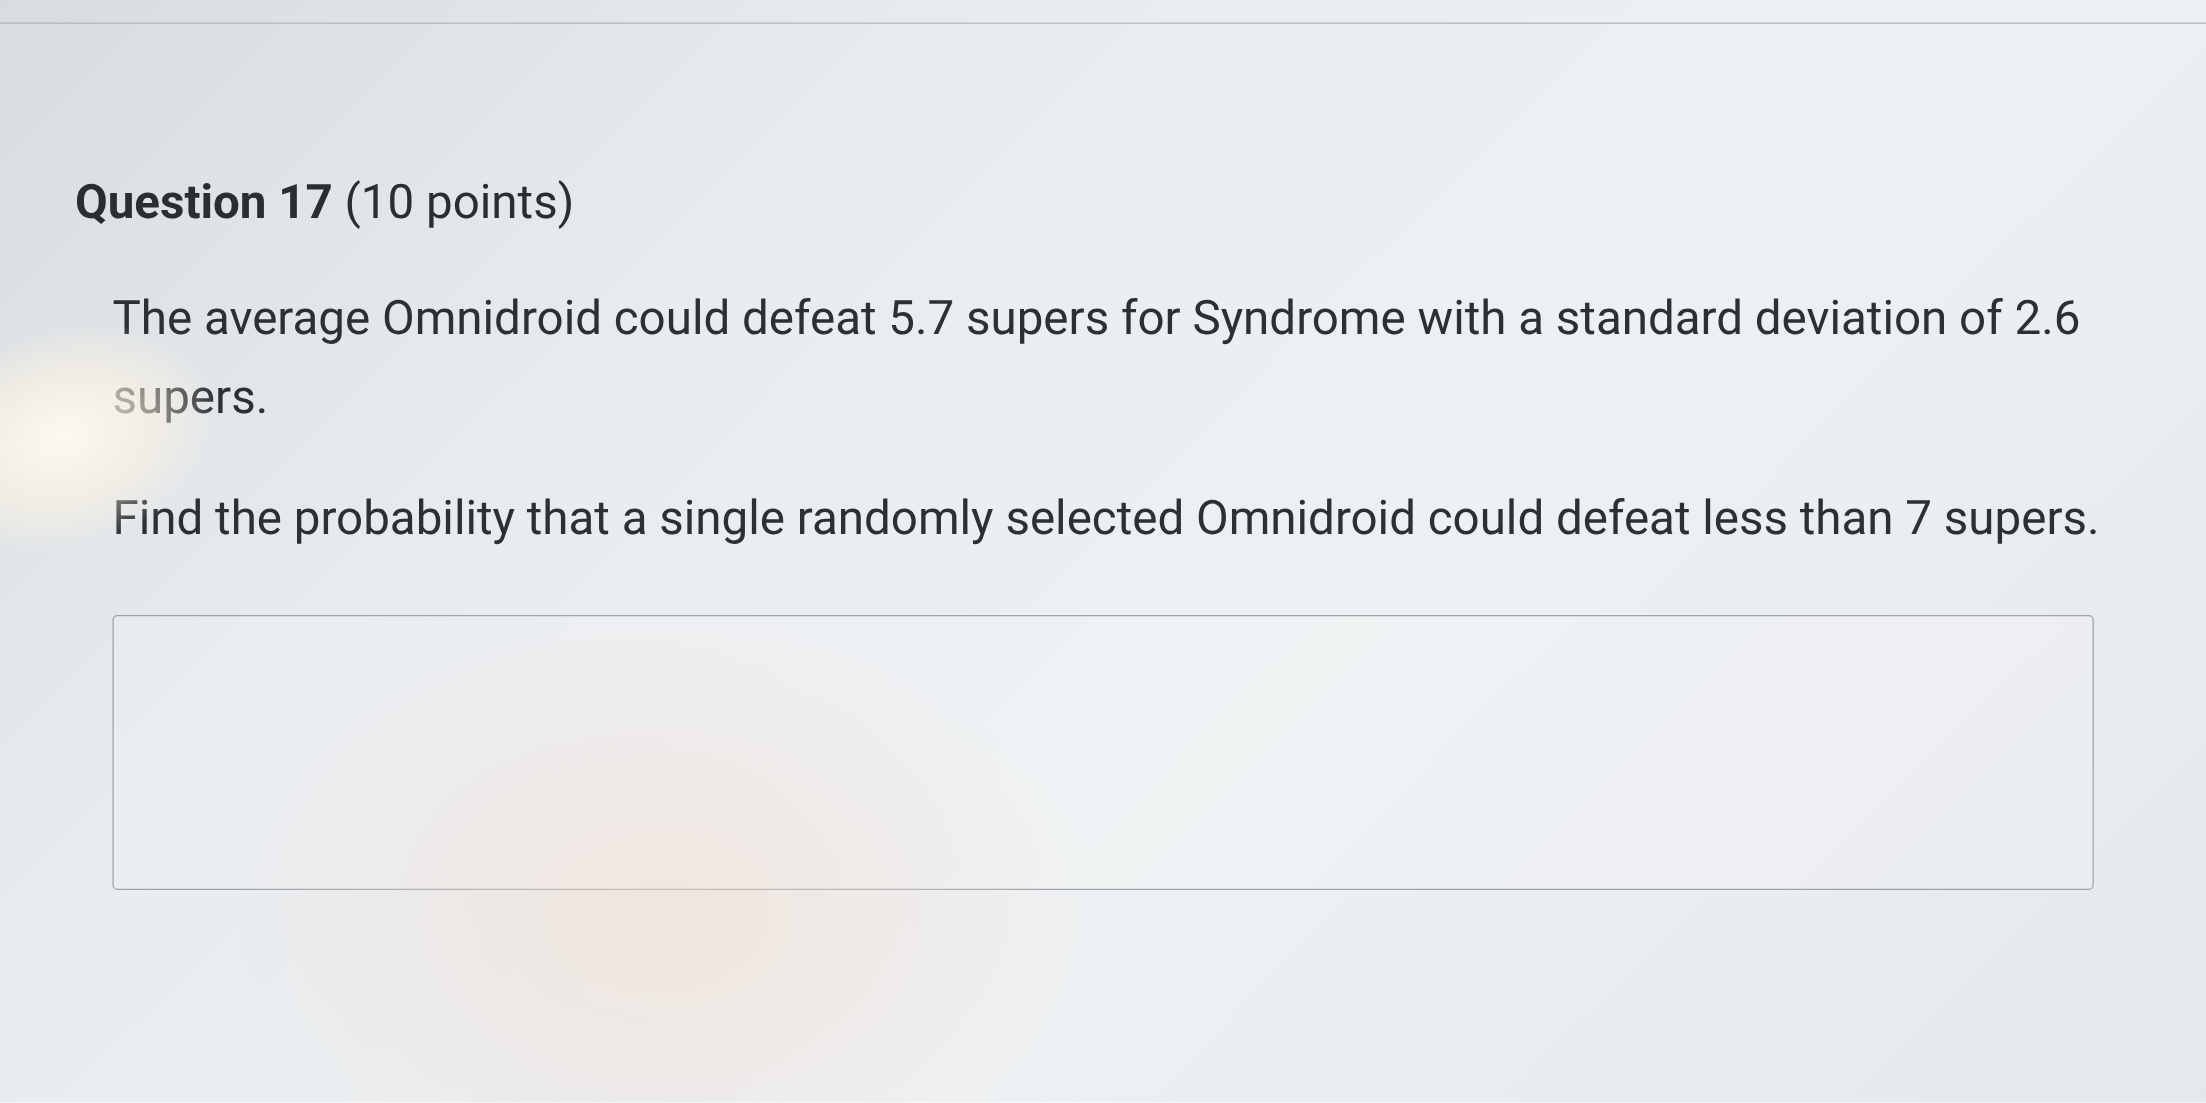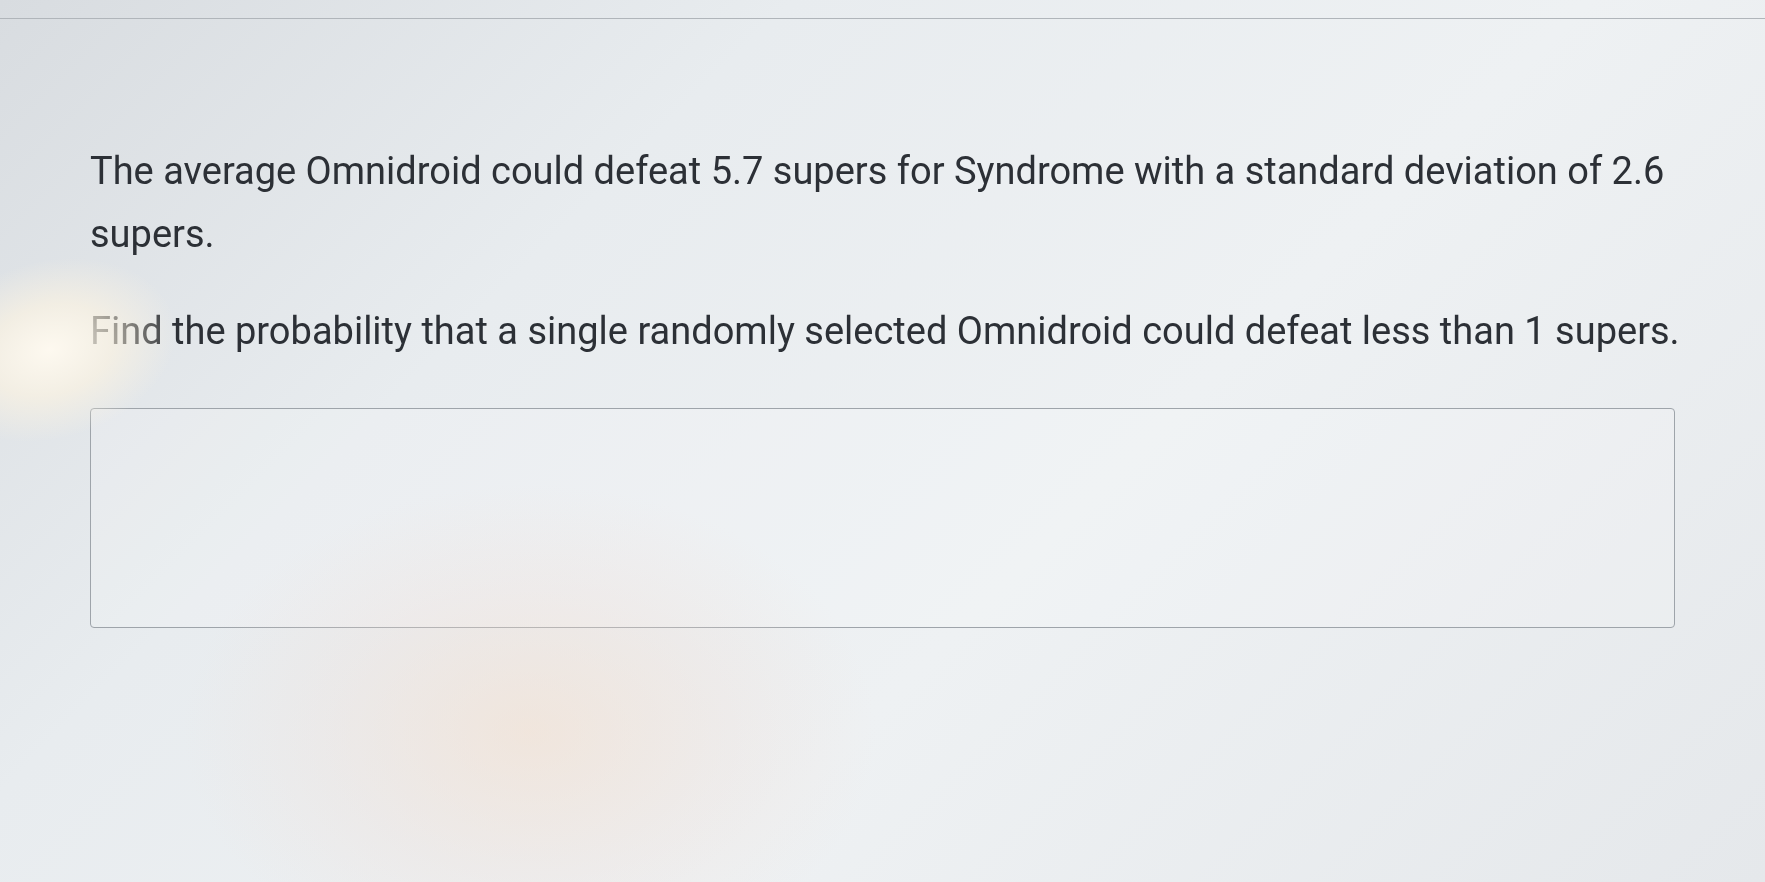--- a/index.html
+++ b/index.html
@@ -85,23 +85,27 @@
       height: 500px;
       background: radial-gradient(ellipse at center, rgba(245, 220, 200, 0.5) 0%, rgba(240, 220, 210, 0.25) 40%, transparent 70%);
     }
   </style>
 </head>
 <body>
 
 <div class="top-line"></div>
 
 <div class="page-container">
+  <div class="question-header">
+    <span class="q-label">Question 17</span>
+    <span class="q-points">(10 points)</span>
+  </div>
   <div class="question-body">
     <p>The average Omnidroid could defeat 5.7 supers for Syndrome with a standard deviation of 2.6 supers.</p>
     <p>
-      <span>Find the probability that a </span><span class="emphasis">single</span><span> randomly selected Omnidroid could defeat less than 1 supers.</span>
+      <span>Find the probability that a </span><span class="emphasis">single</span><span> randomly selected Omnidroid could defeat less than 7 supers.</span>
     </p>
   </div>
   <textarea class="answer-box" placeholder="" style=""></textarea>
 </div>
 
 <div class="glare glare-1"></div>
 <div class="glare glare-2"></div>
 
 </body></html>

